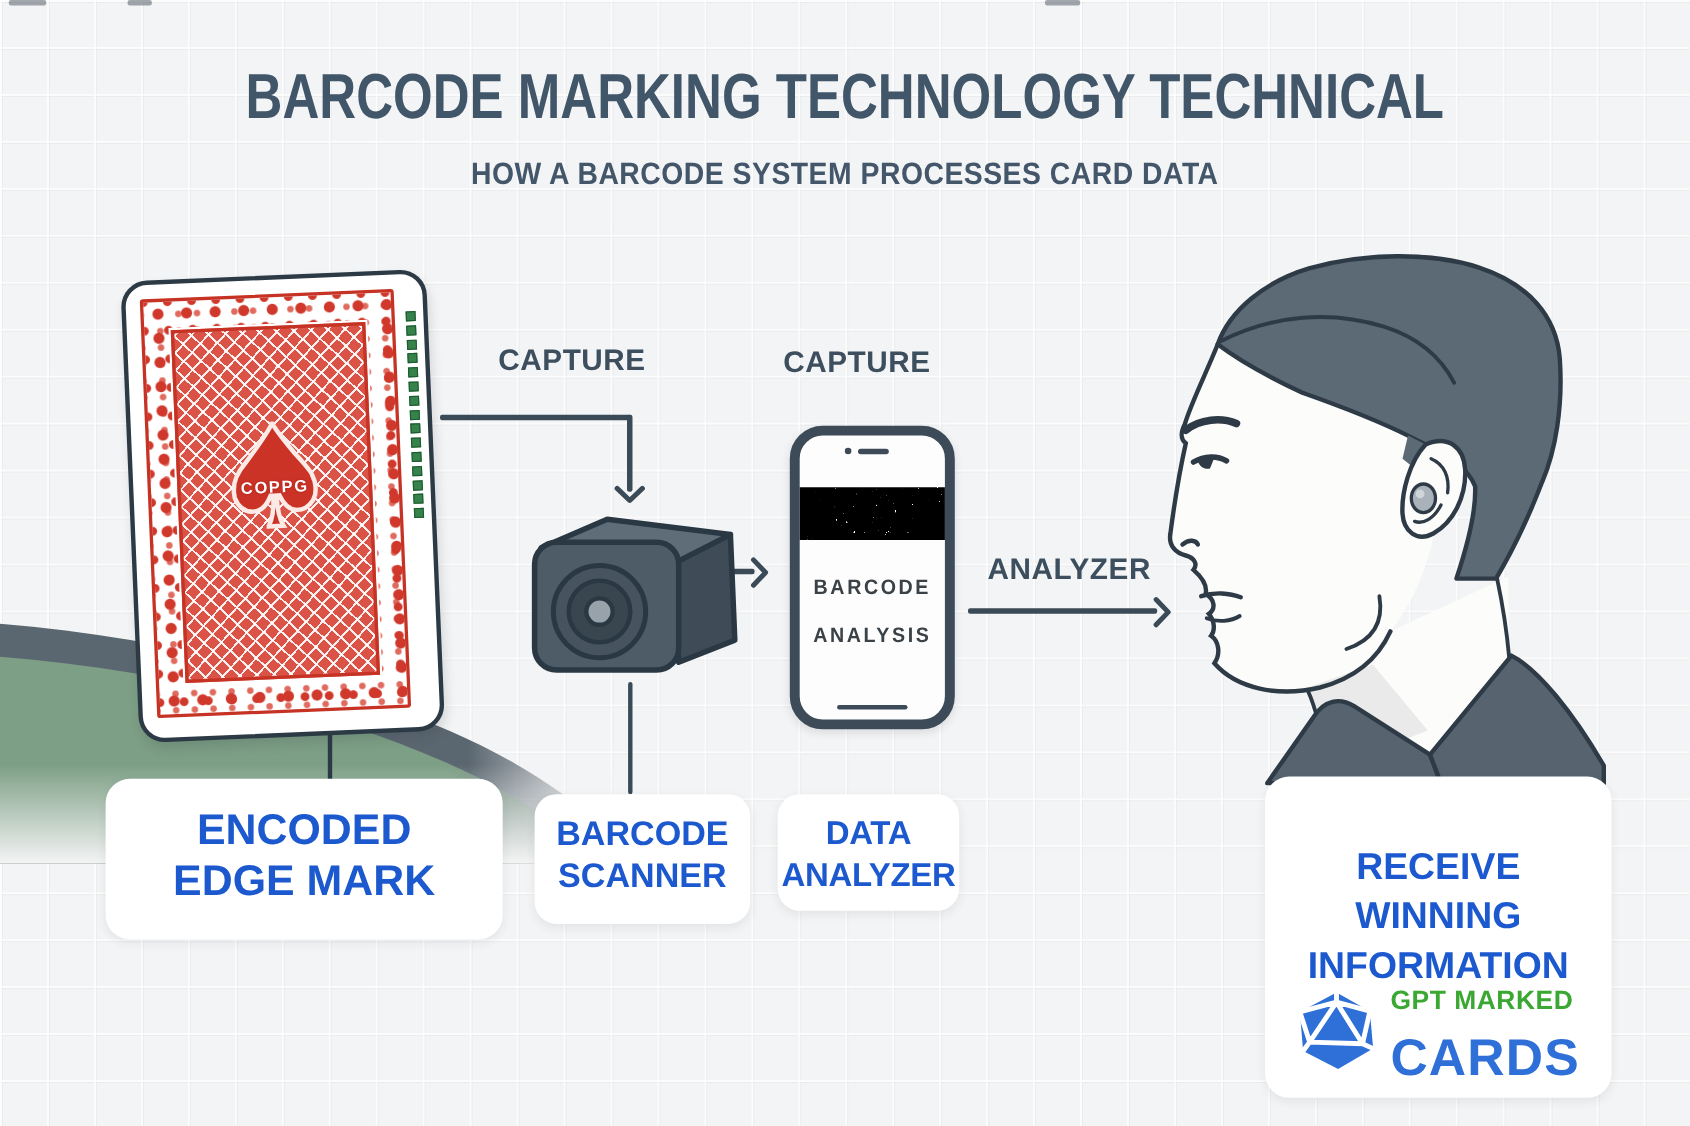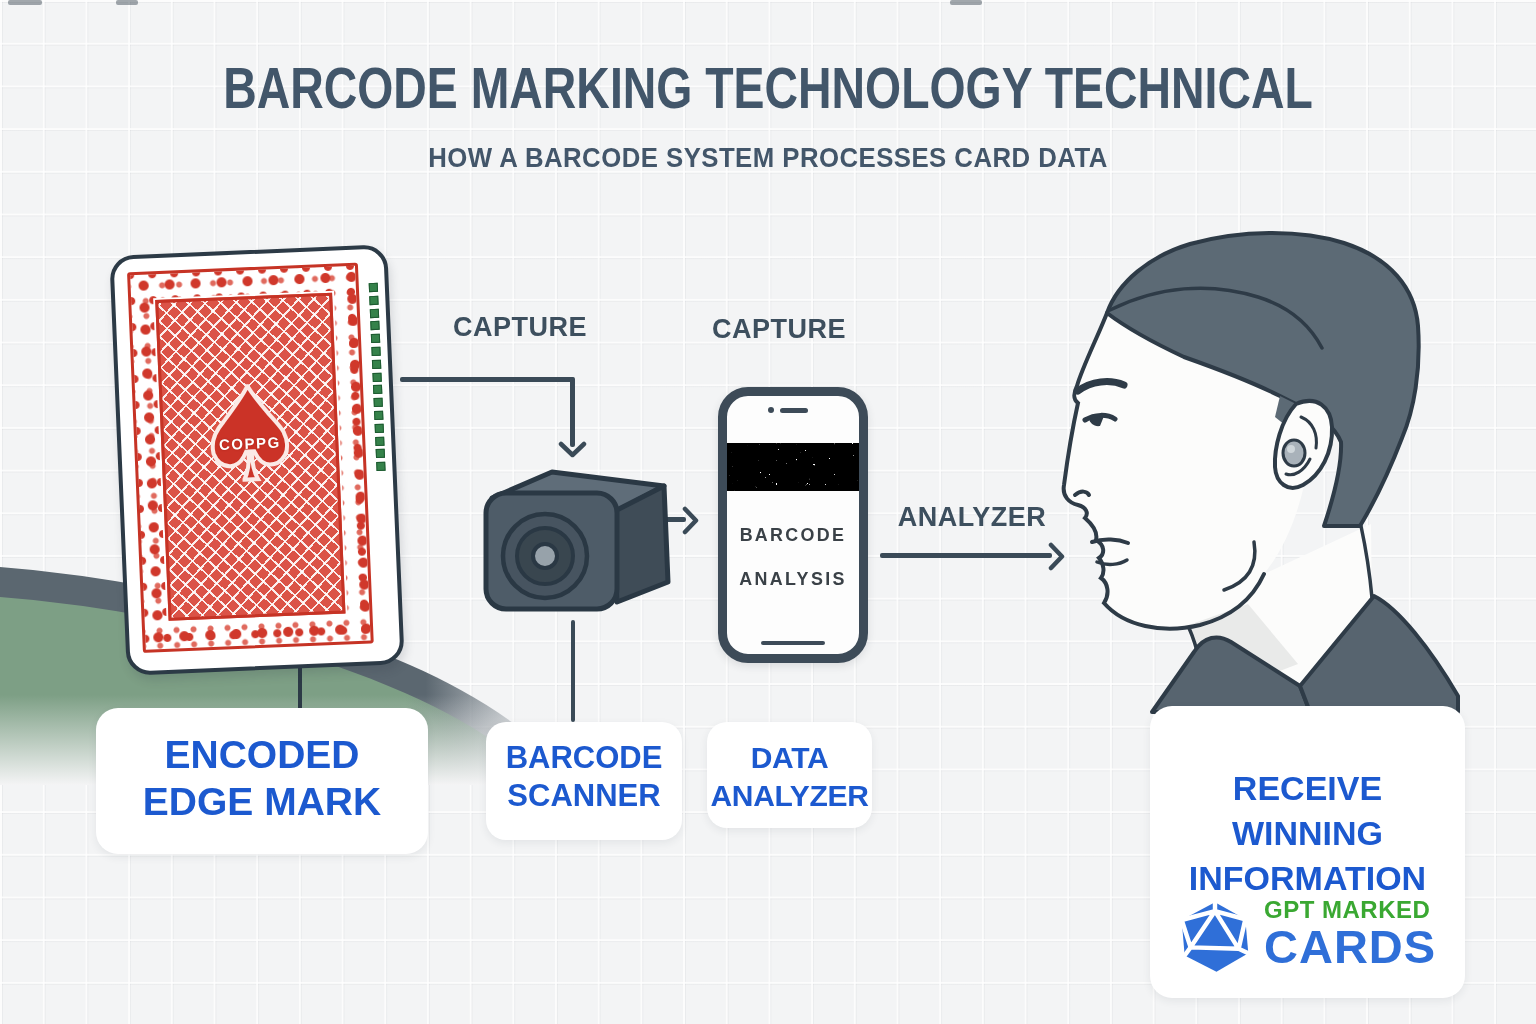--- a/index.html
+++ b/index.html
@@ -63,21 +63,21 @@
     letter-spacing:2.5px;color:#3a4147;transform:scaleX(.94);}
   .ph-home{position:absolute;left:50%;bottom:9px;transform:translateX(-50%);
     width:64px;height:4px;border-radius:3px;background:#3d4b58;}
   
   .step-box{background:#fff;border-radius:22px;box-shadow:0 3px 9px rgba(40,50,60,.08);z-index:5;}
   .step-label{white-space:pre-line;text-align:center;font-weight:bold;color:#1c59cf;}
   
   .logo-row{position:absolute;left:28px;top:192px;display:flex;align-items:flex-start;}
   .logo-text{margin-left:12px;line-height:1;}
   .logo-top{color:#3aa832;font-weight:bold;font-size:24px;letter-spacing:.5px;}
-  .logo-bottom{color:#2f6fd8;font-weight:bold;font-size:47px;letter-spacing:1px;margin-top:1px;}
+  .logo-bottom{color:#2f6fd8;font-weight:bold;font-size:47px;letter-spacing:1px;margin-top:15px;}
 </style>
 </head>
 <body>
 
 <div class="abs top-mark" style="left:8px;width:34px;"></div>
 <div class="abs top-mark" style="left:116px;width:22px;"></div>
 <div class="abs top-mark" style="left:950px;width:32px;"></div>
 
 <div class="abs title">BARCODE MARKING TECHNOLOGY TECHNICAL</div>
 <div class="abs subtitle">HOW A BARCODE SYSTEM PROCESSES CARD DATA</div>
@@ -216,21 +216,21 @@
   <path d="M27,196 C37,190 49,190 57,195" fill="none" stroke="#2e3b47" stroke-width="5" stroke-linecap="round"></path>
   <path d="M31,195 L46,192 L42,202 C36,203 32,199 31,195 Z" fill="#2e3b47"></path>
   <path d="M17,271 C23,266 29,267 31,271" fill="none" stroke="#2e3b47" stroke-width="4" stroke-linecap="round"></path>
   <path d="M34,318 C46,314 60,315 70,319" fill="none" stroke="#2e3b47" stroke-width="4" stroke-linecap="round"></path>
   <path d="M39,338 C49,342 61,341 69,336" fill="none" stroke="#2e3b47" stroke-width="3.5" stroke-linecap="round"></path>
 
   <path d="M94,488 L136,428 C146,412 160,410 173,418 L242,462 L252,488 Z" fill="#57646f" stroke="#2e3b47" stroke-width="4" stroke-linejoin="round"></path>
   <path d="M252,488 L242,462 L316,372 C340,384 372,424 400,472 L400,488 Z" fill="#57646f" stroke="#2e3b47" stroke-width="4" stroke-linejoin="round"></path>
 </svg>
 
-<div class="abs step-box" style="left:96px;top:708px;width:332px;height:146px;">
+<div class="abs step-box" style="left:96px;top:708px;width:361px;height:146px;">
   <div class="step-label" style="font-size:39px;line-height:1.2;padding-top:24px;">ENCODED
 EDGE MARK</div>
 </div>
 
 <div class="abs step-box" style="left:486px;top:722px;width:196px;height:118px;border-radius:20px;">
   <div class="step-label" style="font-size:31px;line-height:1.22;padding-top:17px;">BARCODE
 SCANNER</div>
 </div>
 
 <div class="abs step-box" style="left:707px;top:722px;width:165px;height:106px;border-radius:20px;">

